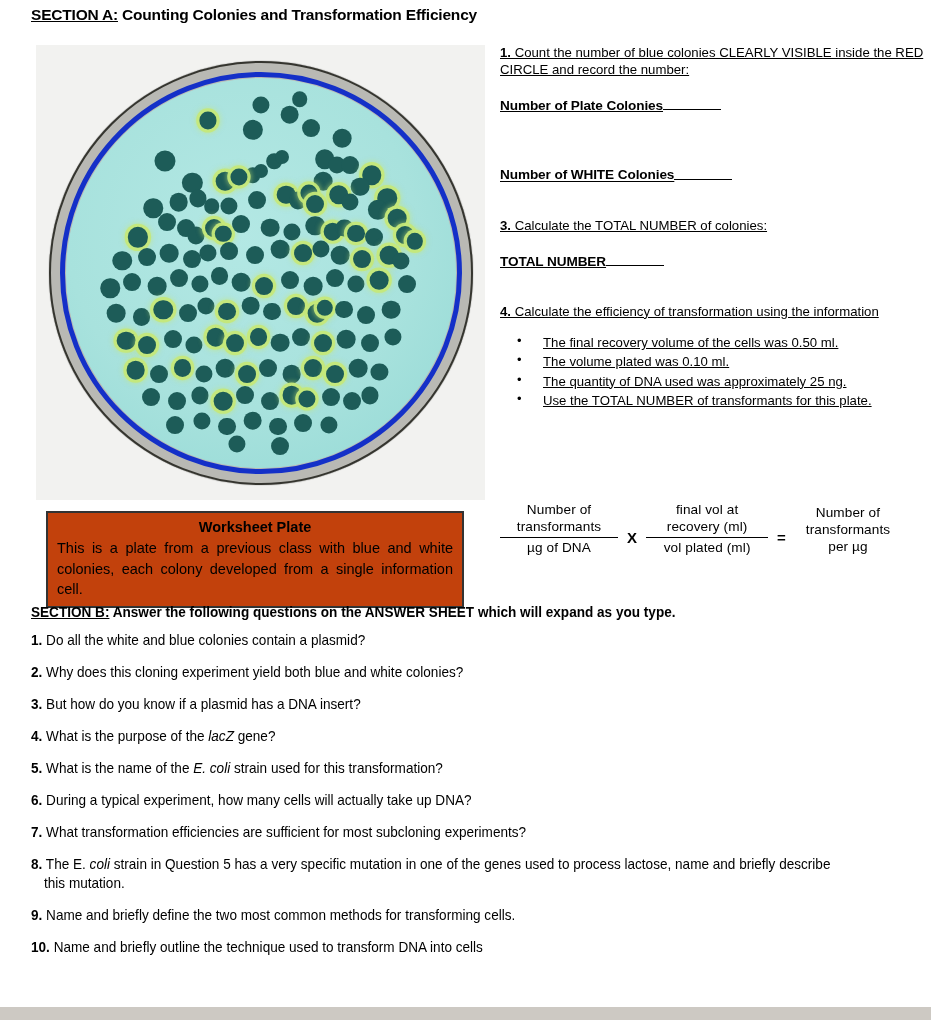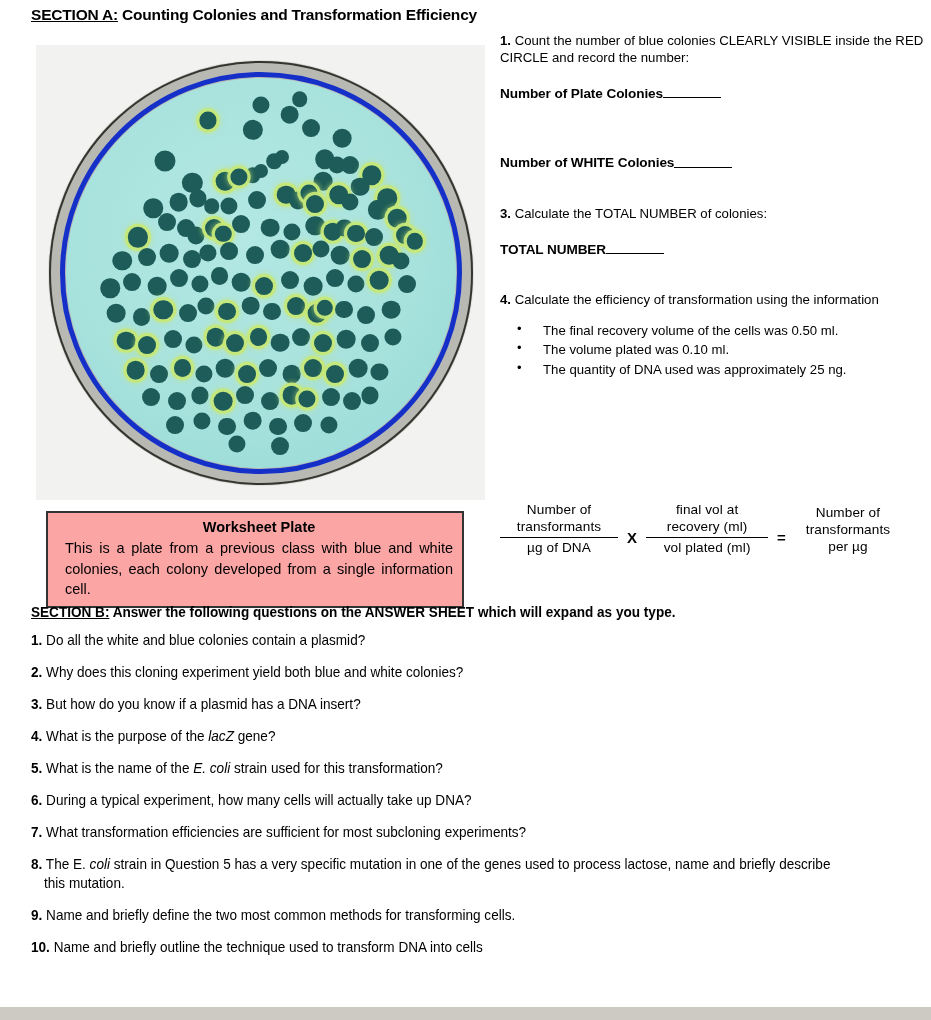--- a/index.html
+++ b/index.html
@@ -111,42 +111,43 @@
   }
 
   
   .caption-box {
     position: absolute;
     left: 46px;
     top: 511px;
     width: 418px;
     border: 2px solid #333333;
     box-sizing: border-box;
-    padding: 4px 9px 6px 17px;
-    background: #fca5a5;
+    padding: 4px 9px 6px 9px;
+    background: #c2410c;
   }
   .caption-title {
     text-align: center;
     font-size: 14.5px;
     font-weight: bold;
     line-height: 1.45;
   }
   .caption-body {
     font-size: 14.5px;
     line-height: 1.42;
     text-align: justify;
     text-align-last: justify;
   }
 
   
   .rcol {
     position: absolute;
     left: 500px;
-    top: 32px;
+    top: 44px;
     width: 431px;
+    text-decoration: underline;
   }
   .q-block { font-size: 13.2px; line-height: 1.30; }
   .q-block b { font-weight: bold; }
   .blank-label {
     font-size: 13.6px;
     font-weight: bold;
     letter-spacing: -0.1px;
   }
   .blank {
     display: inline-block;
@@ -454,20 +455,21 @@
     <div class="q-block">
       <b>4.</b><span> Calculate the efficiency of transformation using the information</span>
     </div>
 
     <div class="sp-13"></div>
 
     <ul class="bullets" id="bullet-list">
         <li>The final recovery volume of the cells was 0.50 ml.</li>
         <li>The volume plated was 0.10 ml.</li>
         <li>The quantity of DNA used was approximately 25 ng.</li>
+        <li>Use the TOTAL NUMBER of transformants for this plate.</li>
       </ul>
 
     <div class="sp-13"></div>
 
   </div>
 
   <div class="formula">
     <div class="frac f1">
       <div class="num">
         <div>Number of</div>

